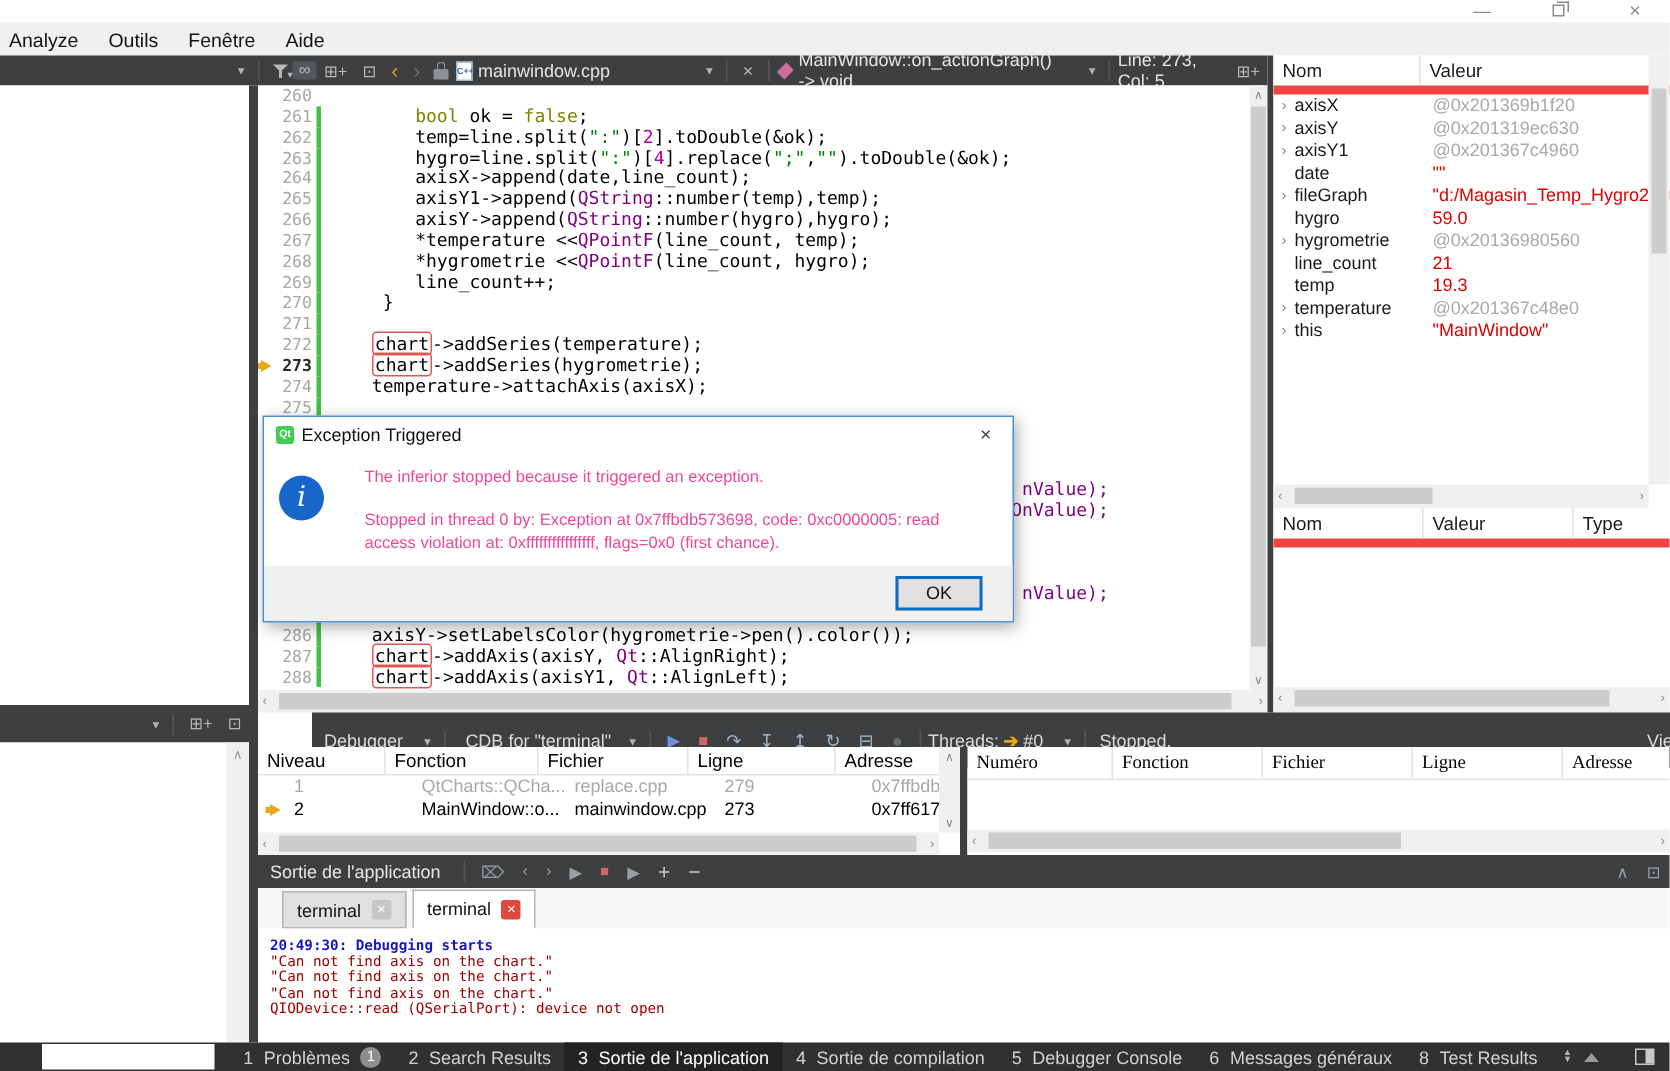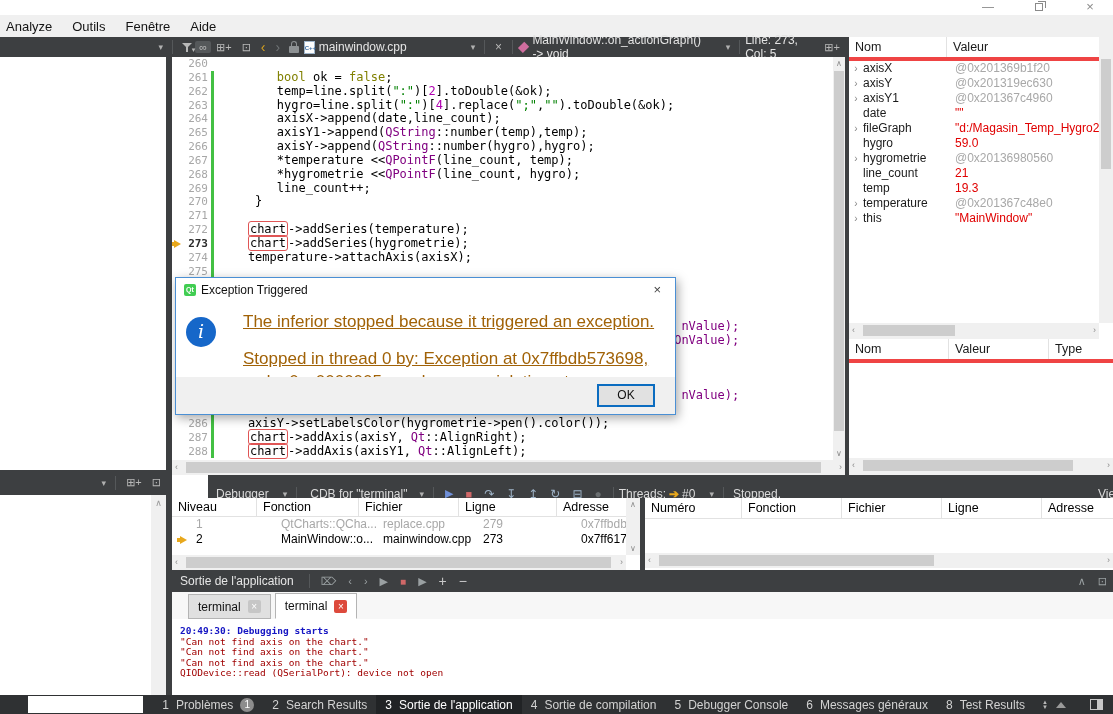--- a/index.html
+++ b/index.html
@@ -75,30 +75,30 @@
   .harr { position:absolute; top:2px; font-size:9px; color:#8a8a8a; }
 
   
   #dialog { left:175px; top:277px; width:501px; height:138px; background:#fff;
     border:1px solid #4a8fd4; box-shadow:2px 3px 10px rgba(0,0,0,.35); z-index:30; }
   #dlg-title { height:23px; display:flex; align-items:center; padding:0 8px; font-size:12px; color:#111; }
   #dlg-close { margin-left:auto; color:#444; font-size:13px; padding:0 6px; }
   #dlg-body { display:flex; padding:10px 12px 0 10px; }
   #info-icon { width:30px; height:30px; border-radius:50%; background:#1667c9; color:#fff;
     font-family:"DejaVu Serif", serif; font-size:19px; font-style:italic; text-align:center; line-height:29px; flex:none; margin-top:6px;}
-  #dlg-text { padding-left:27px; font-size:17px; color:#a16207; line-height:1.35;text-decoration:underline; }
+  #dlg-text { padding-left:27px; font-size:11px; color:#ec4899; line-height:1.35; }
   #dlg-text p { margin-bottom:14px; }
   #dlg-footer { position:absolute; left:0; bottom:0; width:100%; height:37px; background:#f0f0f0;
     display:flex; align-items:center; justify-content:flex-end; padding-right:20px; }
   #ok-btn { width:58px; height:23px; background:#e1e1e1; border:2px solid #0b6cc0; font-size:12px; color:#111; text-align:center; line-height:19px; }
 
   
   #r-splitter { left:845px; top:37px; width:4px; height:438px; background:#3d3f41; }
   #right-panel { left:849px; top:37px; width:264px; height:438px; background:#fff; font-size:12.5px; color:#1a1a1a; }
-  .tblhead { display:flex; border-bottom:4px solid #ef4444; background:#fff;justify-content:center; }
+  .tblhead { display:flex; border-bottom:6px solid #ef4444; background:#fff;justify-content:center; }
   .tblhead .hc { padding:3px 6px; border-right:1px solid #e2e2e2; }
   #locals-head .hc:nth-child(1){ width:98px; } #locals-head .hc:nth-child(2){ flex:1; border-right:none; }
   .lrow { display:flex; height:15px; line-height:15px; font-size:12px; }
   .lexp { width:14px; text-align:center; color:#888; font-size:10px; flex:none; }
   .lname { width:84px; flex:none; overflow:hidden; }
   .lval { padding-left:8px; white-space:nowrap; overflow:hidden; }
   .val-gray { color:#a8a8a8; } .val-red { color:#e00000; }
   #locals-hscroll { position:absolute; left:0; top:286px; width:250px; height:16px; background:#f0f0f0; }
   #right-vscroll { position:absolute; right:0; top:0; width:14px; height:286px; background:#f0f0f0; }
   #right-vscroll .thumb { position:absolute; left:2px; top:22px; width:10px; height:110px; background:#cdcdcd; }
@@ -126,21 +126,21 @@
   .srow { display:flex; height:15px; line-height:15px; }
   .srow .c { padding:0 6px; overflow:hidden; white-space:nowrap; }
   .srow .c1 { width:103px; position:relative; padding-left:24px; }
   .srow .c2 { width:102px; } .srow .c3 { width:100px; } .srow .c4 { width:98px; } .srow .c5 { flex:1; }
   .srow.dimrow { color:#a8a8a8; }
   #stack-vscroll { position:absolute; right:0; top:0; width:14px; height:57px; background:#f0f0f0;
     color:#8a8a8a; font-size:8px; text-align:center; }
   #stack-hscroll { position:absolute; left:0; bottom:0; width:454px; height:15px; background:#f0f0f0; }
   #mid-splitter { left:640px; top:498px; width:5px; height:72px; background:#3d3f41; }
   #bp-panel { left:645px; top:498px; width:468px; height:72px; background:#fff; }
-  #bp-head { display:flex; border-bottom:1px solid #e2e2e2; font-size:12.5px; }
+  #bp-head { display:flex; border-bottom:1px solid #e2e2e2; font-size:12.5px;font-family:Liberation Serif, serif; }
   #bp-head .hc { padding:3px 6px; border-right:1px solid #e2e2e2; }
   #bp-head .hc:nth-child(1){width:97px;} #bp-head .hc:nth-child(2){width:100px;}
   #bp-head .hc:nth-child(3){width:100px;} #bp-head .hc:nth-child(4){width:100px;}
   #bp-head .hc:nth-child(5){flex:1; border-right:none;}
   #bp-hscroll { position:absolute; left:0; bottom:2px; width:468px; height:15px; background:#f0f0f0; }
 
   
   #out-header { left:172px; top:570px; width:941px; height:22px; background:#3d3f41;
     display:flex; align-items:center; color:#e6e6e6; font-size:12px; }
   #out-header .ttl { padding:0 10px 0 8px; }

